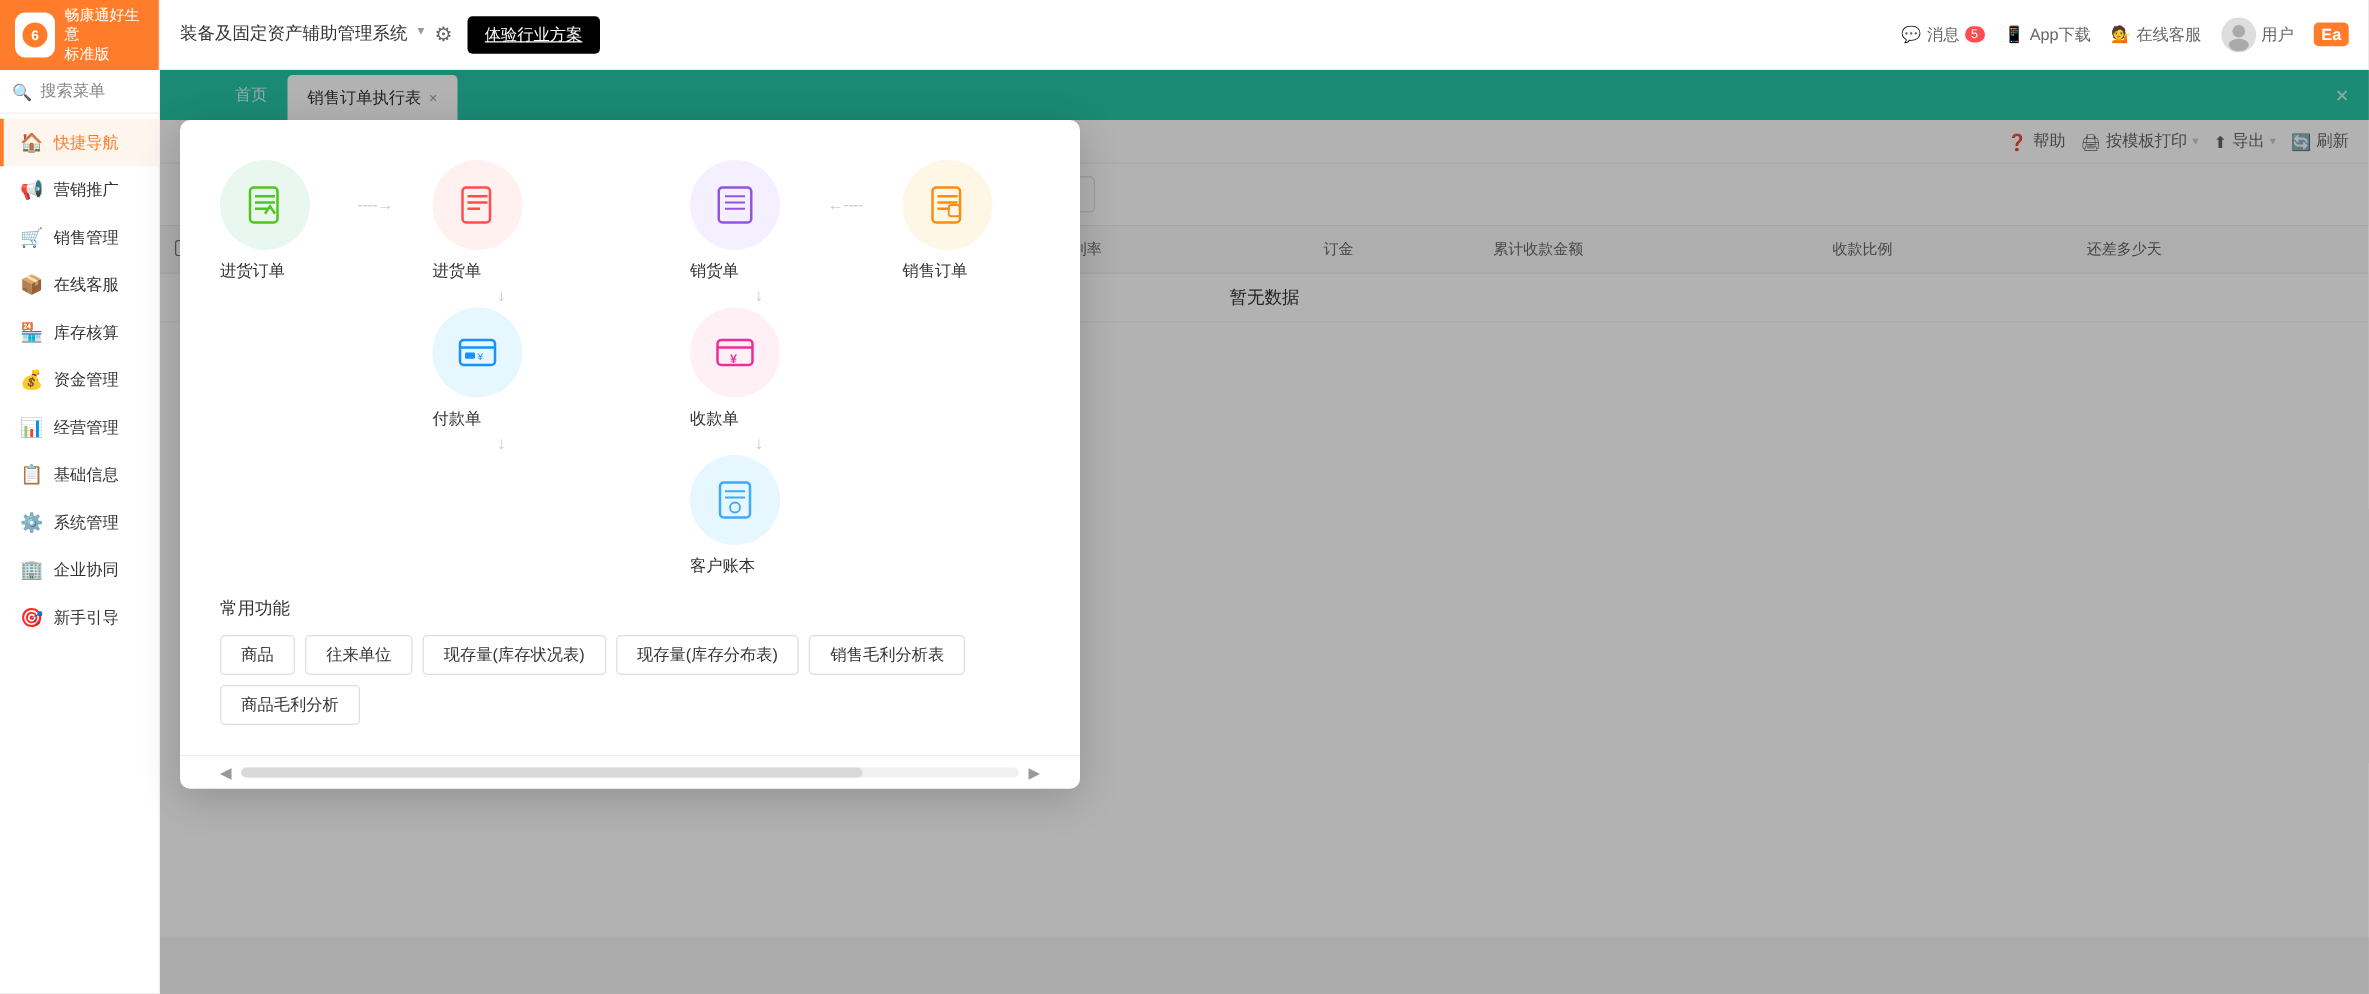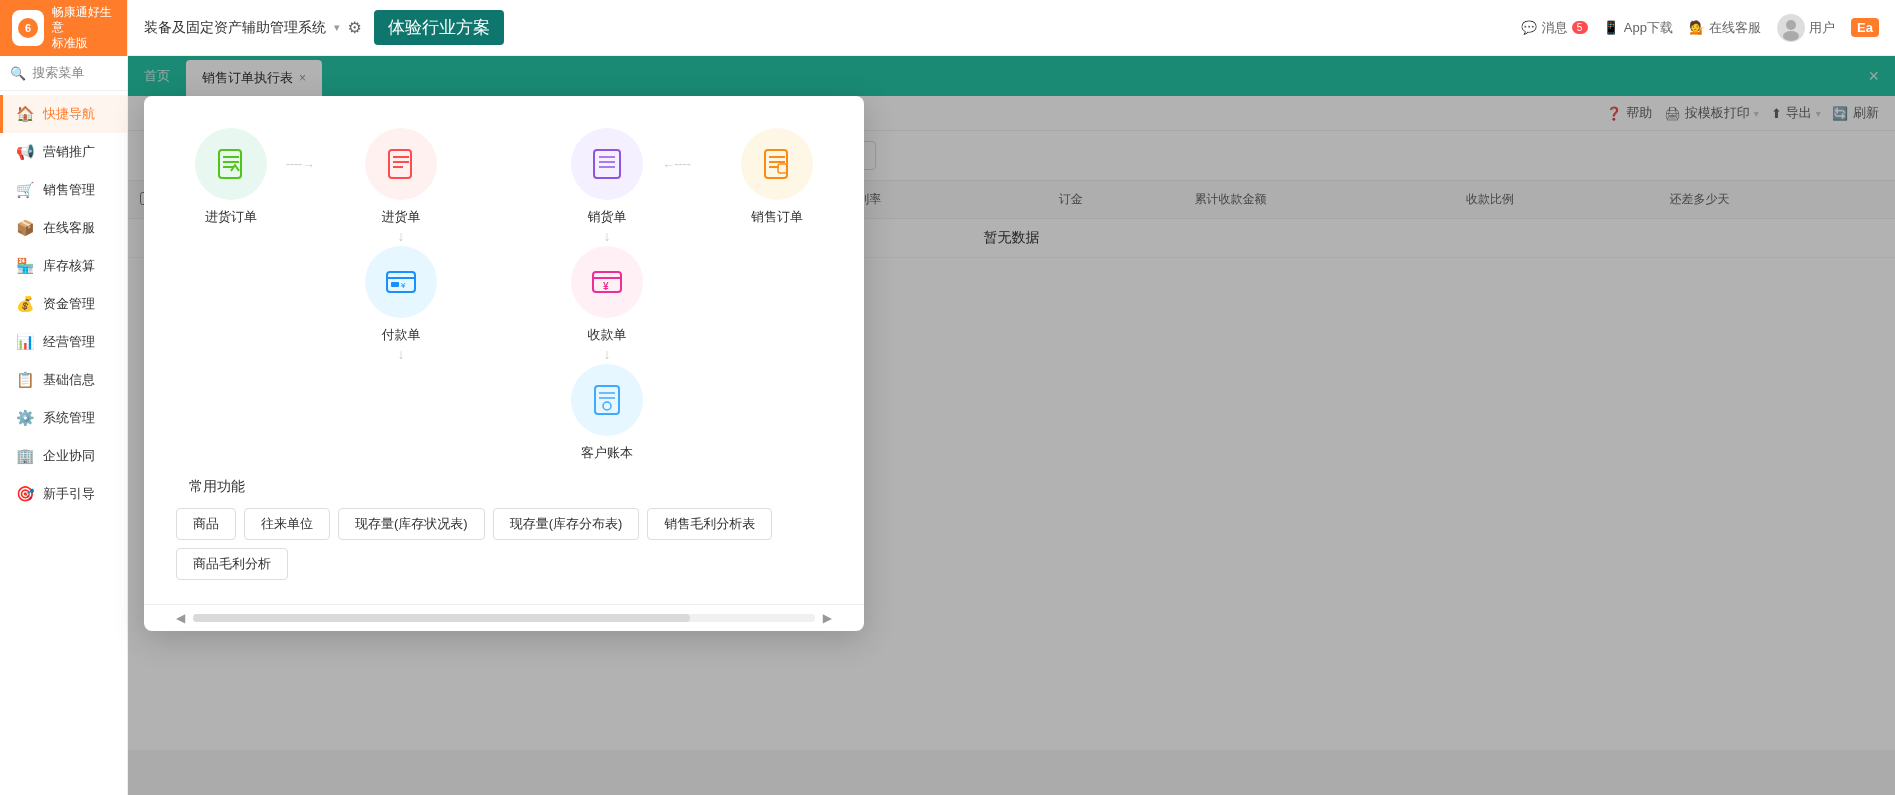--- a/index.html
+++ b/index.html
@@ -28,39 +28,39 @@
       color: #333; font-size: 13px; border-left: 3px solid transparent;
     }
     .sidebar-item.active { background: #fef5ef; color: #ff7c2a; border-left-color: #ff7c2a; }
     .sidebar-item-icon { width: 18px; height: 18px; display: flex; align-items: center; justify-content: center; font-size: 15px; }
 
     
     .header {
       position: fixed; left: 128px; top: 0; right: 0; height: 56px;
       background: #fff; border-bottom: 1px solid #eee; display: flex; align-items: center; padding: 0 16px; z-index: 90; gap: 12px;
     }
-    .header-system { display: flex; align-items: center; gap: 4px; font-size: 14px; color: #333; }
+    .header-system { display: flex; gap: 4px; font-size: 14px; color: #333; }
     .header-dropdown { font-size: 11px; color: #999; cursor: pointer; margin-left: 4px; }
     .header-gear { color: #666; cursor: pointer; font-size: 16px; margin-left: 4px; }
     .header-btn {
-      background: #0f766e; color: #fff; border: none; padding: 6px 14px;
-      border-radius: 4px; cursor: pointer; font-size: 17px;
+      background: #000000; color: #fff; border: none; padding: 6px 14px;
+      border-radius: 4px; cursor: pointer; font-size: 13px; text-decoration: underline;
     }
     .header-spacer { flex: 1; }
     .header-actions { display: flex; align-items: center; gap: 16px; color: #666; }
     .header-action-item { display: flex; align-items: center; gap: 4px; cursor: pointer; font-size: 13px; }
     .badge {
       background: #ff4d4f; color: #fff; border-radius: 10px; font-size: 10px;
       padding: 1px 5px; min-width: 16px; text-align: center;
     }
 
     
     .tabbar {
       position: fixed; left: 128px; top: 56px; right: 0; height: 40px;
-      background: #26c6a6; display: flex; align-items: center; z-index: 80;
+      background: #26c6a6; display: flex; align-items: center; z-index: 80; padding-left: 44px;
     }
     .tab {
       height: 100%; display: flex; align-items: center; padding: 0 16px; cursor: pointer;
       font-size: 13px; color: rgba(255,255,255,0.8); gap: 6px;
     }
     .tab.active { background: #fff; color: #333; border-radius: 4px 4px 0 0; margin-top: 4px; height: calc(100% - 4px); }
     .tab-close { font-size: 12px; color: #999; cursor: pointer; }
 
     
     .main {
@@ -119,38 +119,38 @@
       position: fixed; left: 128px; top: 56px; right: 0; bottom: 0;
       background: rgba(0,0,0,0.3); z-index: 200; display: flex; align-items: flex-start; justify-content: flex-start;
     }
     .modal {
       background: #fff; margin: 40px 0 0 16px; width: 720px; border-radius: 8px;
       box-shadow: 0 8px 32px rgba(0,0,0,0.18); overflow: hidden; position: relative;
     }
 
     
     .workflow { padding: 32px 32px 16px; }
-    .workflow-node { display: flex; flex-direction: column; align-items: center; gap: 8px; min-width: 110px; }
+    .workflow-node { display: flex; flex-direction: column; align-items: flex-start; gap: 8px; min-width: 110px; }
     .workflow-circle {
       width: 72px; height: 72px; border-radius: 50%; display: flex; align-items: center; justify-content: center;
       font-size: 28px;
     }
     .wc-green { background: #e8f8f0; color: #52c41a; }
     .wc-red { background: #fff1f0; color: #ff4d4f; }
     .wc-purple { background: #f5f0ff; color: #9254de; }
     .wc-orange { background: #fff7e6; color: #fa8c16; }
     .wc-teal { background: #e6f7ff; color: #1890ff; }
     .wc-pink { background: #fff0f6; color: #eb2f96; }
     .wc-yellow { background: #fffbe6; color: #faad14; }
     .wc-lightblue { background: #e6f7ff; color: #40a9ff; }
     .workflow-label { font-size: 13px; color: #333; text-align: center; }
 
     
     .common-funcs { padding: 0 32px 16px; }
-    .common-funcs-title { font-size: 14px; color: #333; font-weight: 500; margin-bottom: 12px; margin-left: 13px; }
+    .common-funcs-title { font-size: 14px; color: #333; font-weight: 500; margin-bottom: 12px; }
     .func-btns { display: flex; flex-wrap: wrap; gap: 8px; margin-bottom: 8px; }
     .func-btn {
       border: 1px solid #ddd; background: #fff; color: #333; padding: 6px 16px;
       border-radius: 4px; cursor: pointer; font-size: 13px;
     }
 
     
     .modal-scrollbar {
       border-top: 1px solid #eee; padding: 6px 32px; display: flex; align-items: center; gap: 8px;
     }

